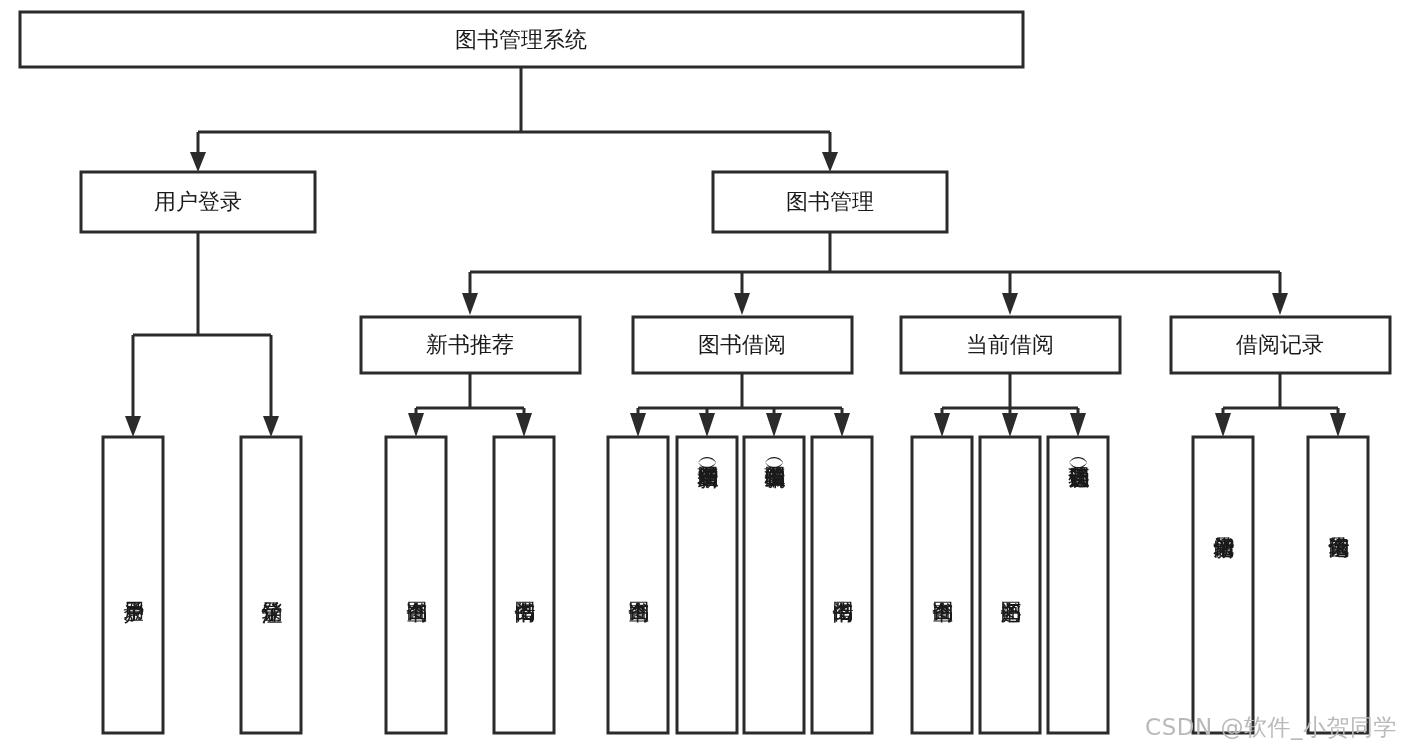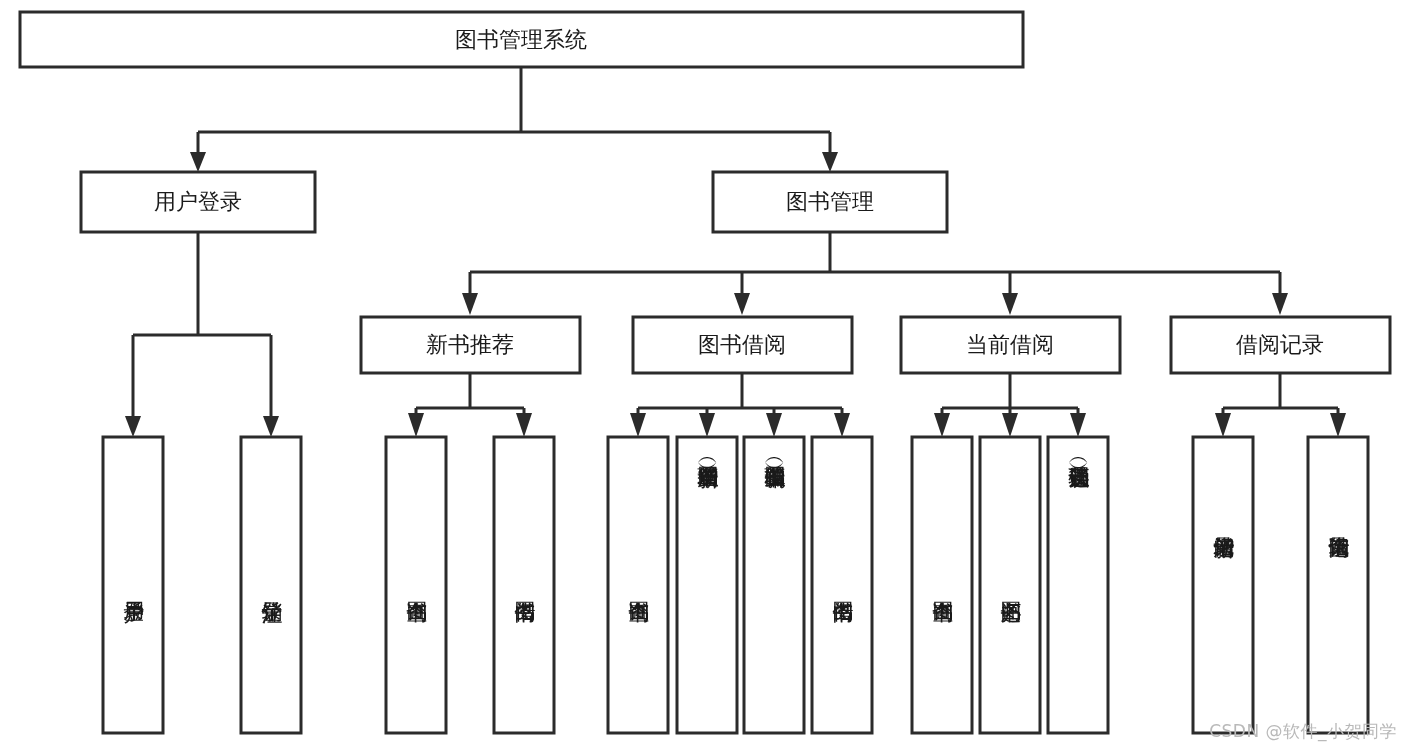--- a/index.html
+++ b/index.html
@@ -49,21 +49,21 @@
     dominant-baseline: middle;
   }
   text.node-label.vert {
     font-size: 21px;
   }
   .watermark {
     position: absolute;
     right: 8px;
     bottom: 4px;
     font-family: "DejaVu Sans", "Liberation Sans", sans-serif;
-    font-size: 17px;
+    font-size: 23px;
     color: #b9b9b9;
     letter-spacing: 0.5px;
     white-space: nowrap;
     user-select: none;
   }
 </style>
 </head>
 <body>
 
 <div id="diagram-root">

